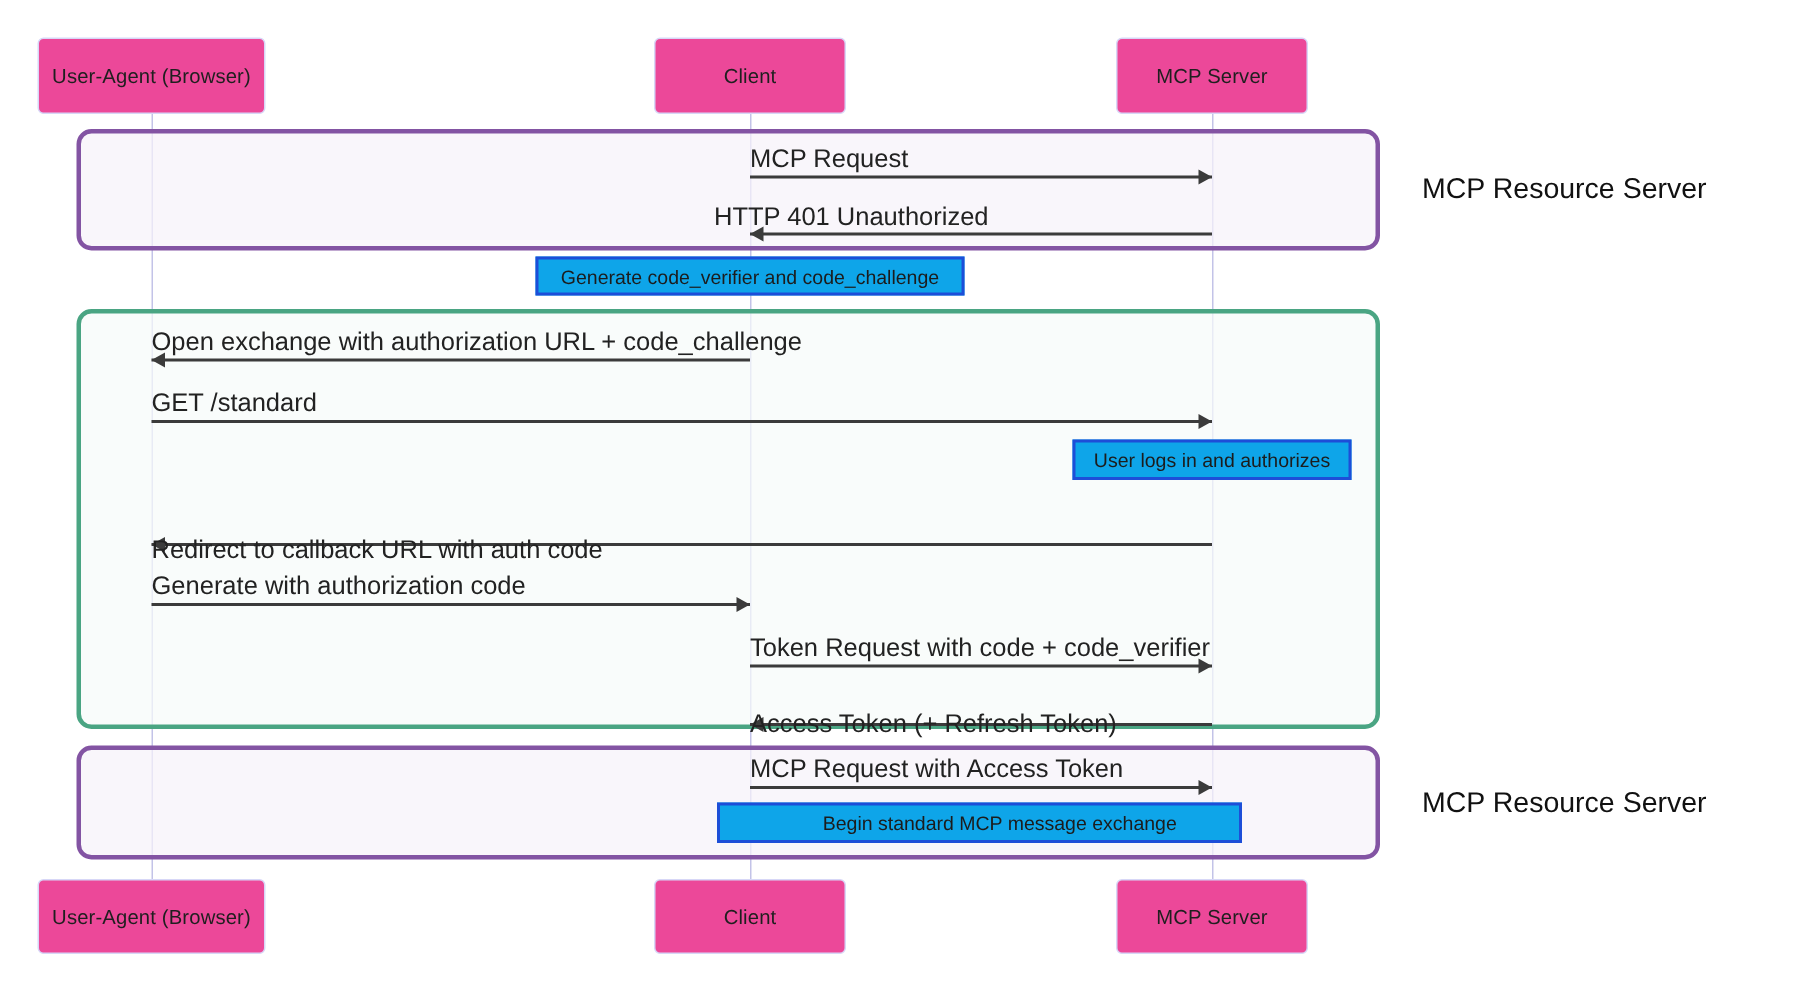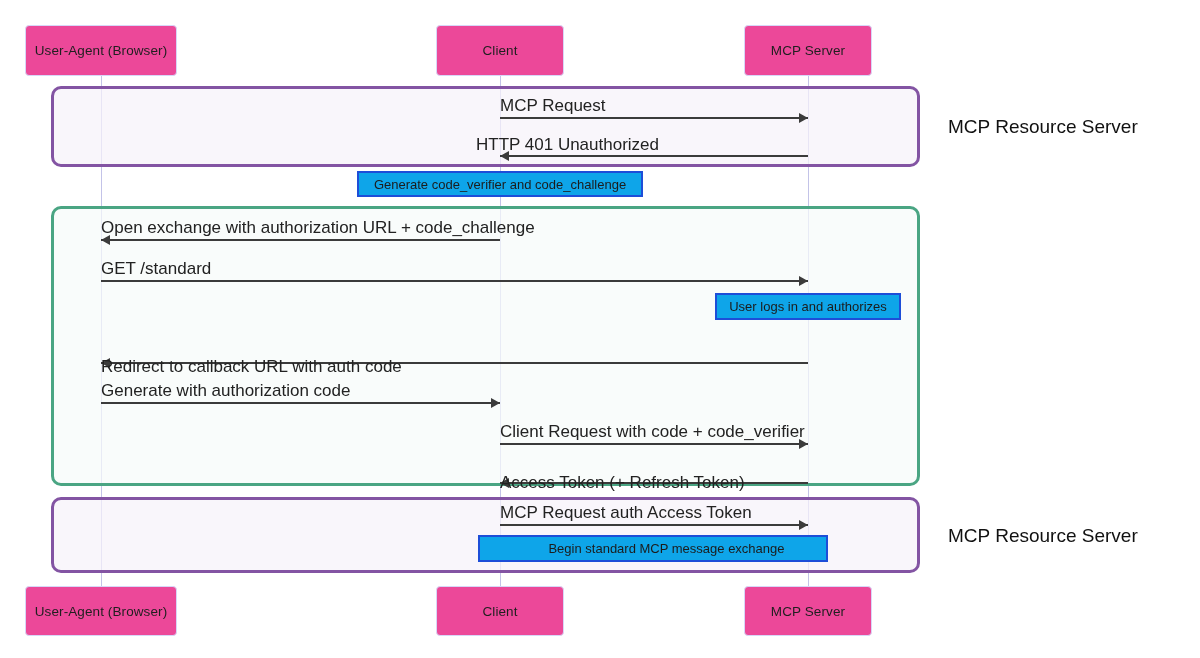--- a/index.html
+++ b/index.html
@@ -157,27 +157,27 @@
       <div class="arrowhead right" style="top: 276px; left: 799px;"></div>
       <div class="msg-label" style="left: 101px; width: 707px; top: 259px;">GET /standard</div>
       <div class="message" style="left: 101px; width: 707px; top: 362px;"></div>
       <div class="arrowhead left" style="top: 358px; left: 101px;"></div>
       <div class="msg-label" style="left: 101px; width: 707px; top: 341px; margin-top: 16px;">Redirect to callback URL with auth code</div>
       <div class="message" style="left: 101px; width: 399px; top: 402px;"></div>
       <div class="arrowhead right" style="top: 398px; left: 491px;"></div>
       <div class="msg-label" style="left: 101px; width: 399px; top: 381px;">Generate with authorization code</div>
       <div class="message" style="left: 500px; width: 308px; top: 443px;"></div>
       <div class="arrowhead right" style="top: 439px; left: 799px;"></div>
-      <div class="msg-label" style="left: 500px; width: 308px; top: 422px;">Client Request with code + code_verifier</div>
+      <div class="msg-label" style="left: 500px; width: 308px; top: 422px;">Token Request with code + code_verifier</div>
       <div class="message" style="left: 500px; width: 308px; top: 482px;"></div>
       <div class="arrowhead left" style="top: 478px; left: 500px;"></div>
       <div class="msg-label" style="left: 500px; width: 308px; top: 462px; margin-top: 11px;">Access Token (+ Refresh Token)</div>
       <div class="message" style="left: 500px; width: 308px; top: 524px;"></div>
       <div class="arrowhead right" style="top: 520px; left: 799px;"></div>
-      <div class="msg-label" style="left: 500px; width: 308px; top: 503px;">MCP Request auth Access Token</div>
+      <div class="msg-label" style="left: 500px; width: 308px; top: 503px;">MCP Request with Access Token</div>
     </div>
 
   <div class="note" id="nt-0" style="left: 357px; top: 171px; width: 286px; height: 26px;">
     <span>Generate code_verifier and code_challenge</span>
   </div>
   <div class="note" id="nt-1" style="left: 715px; top: 293px; width: 186px; height: 27px;">
     <span>User logs in and authorizes</span>
   </div>
   <div class="note" id="nt-2" style="left: 478px; top: 535px; width: 350px; height: 27px; padding-left: 27px;">
     <span>Begin standard MCP message exchange</span>

